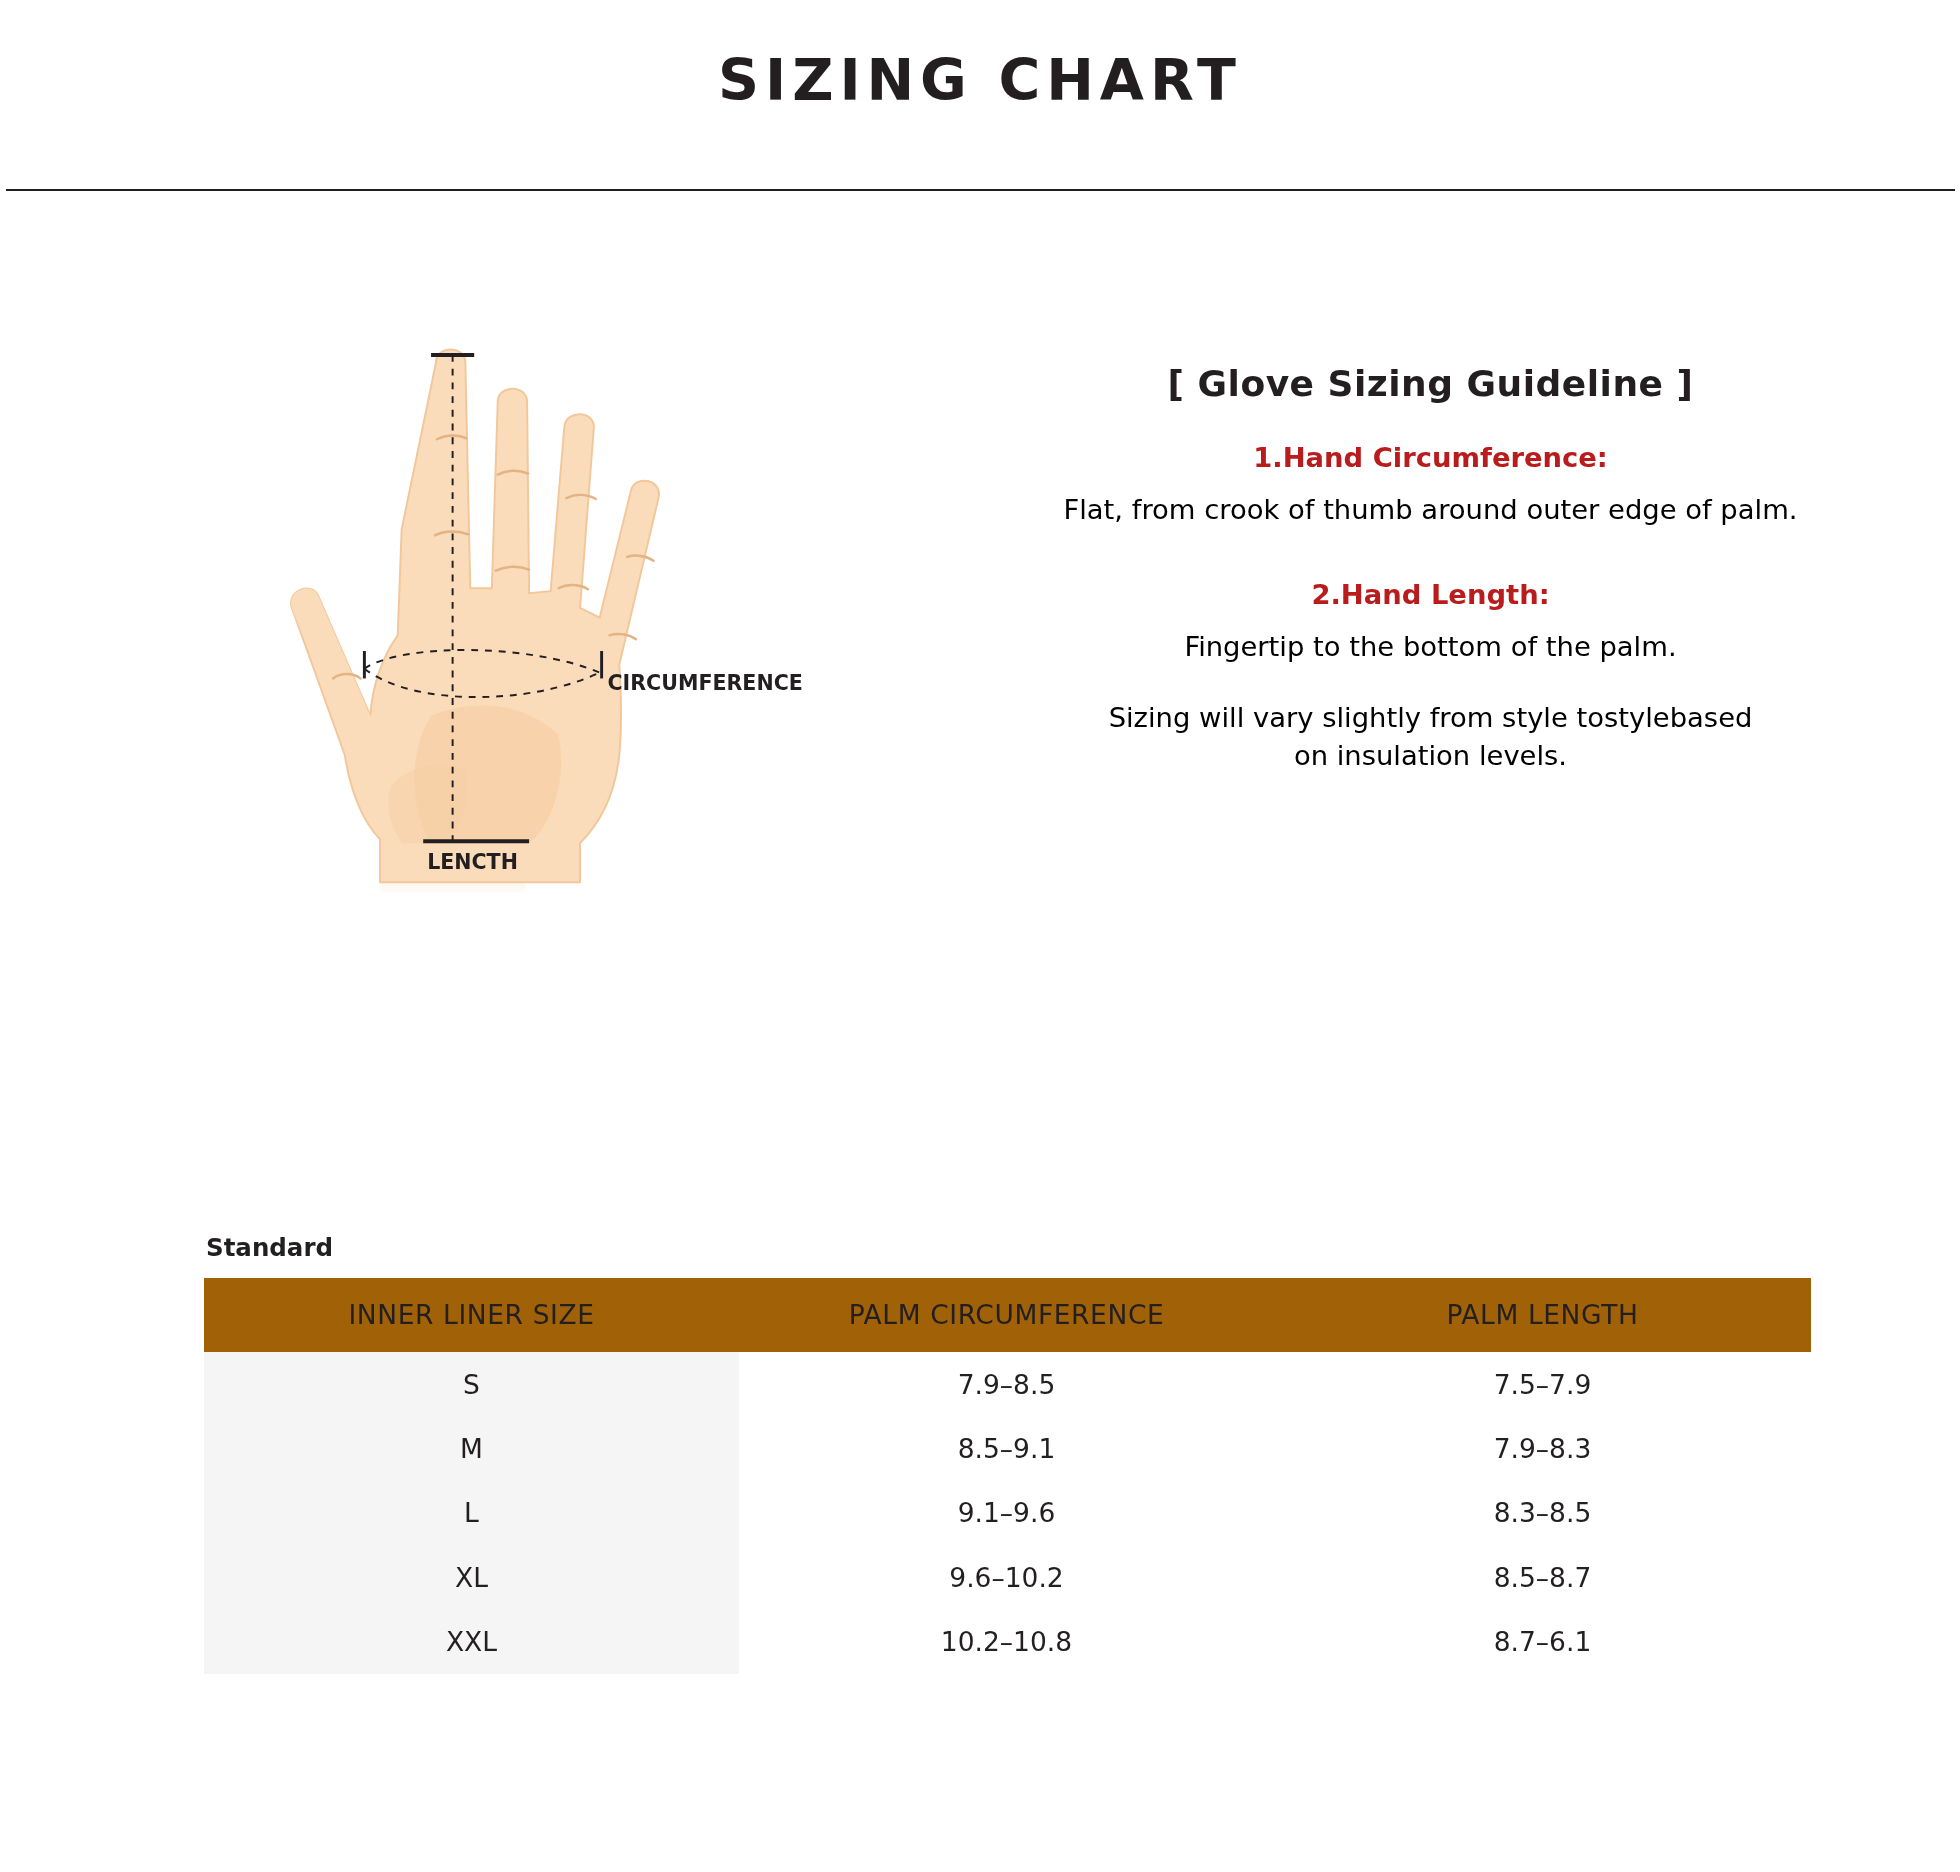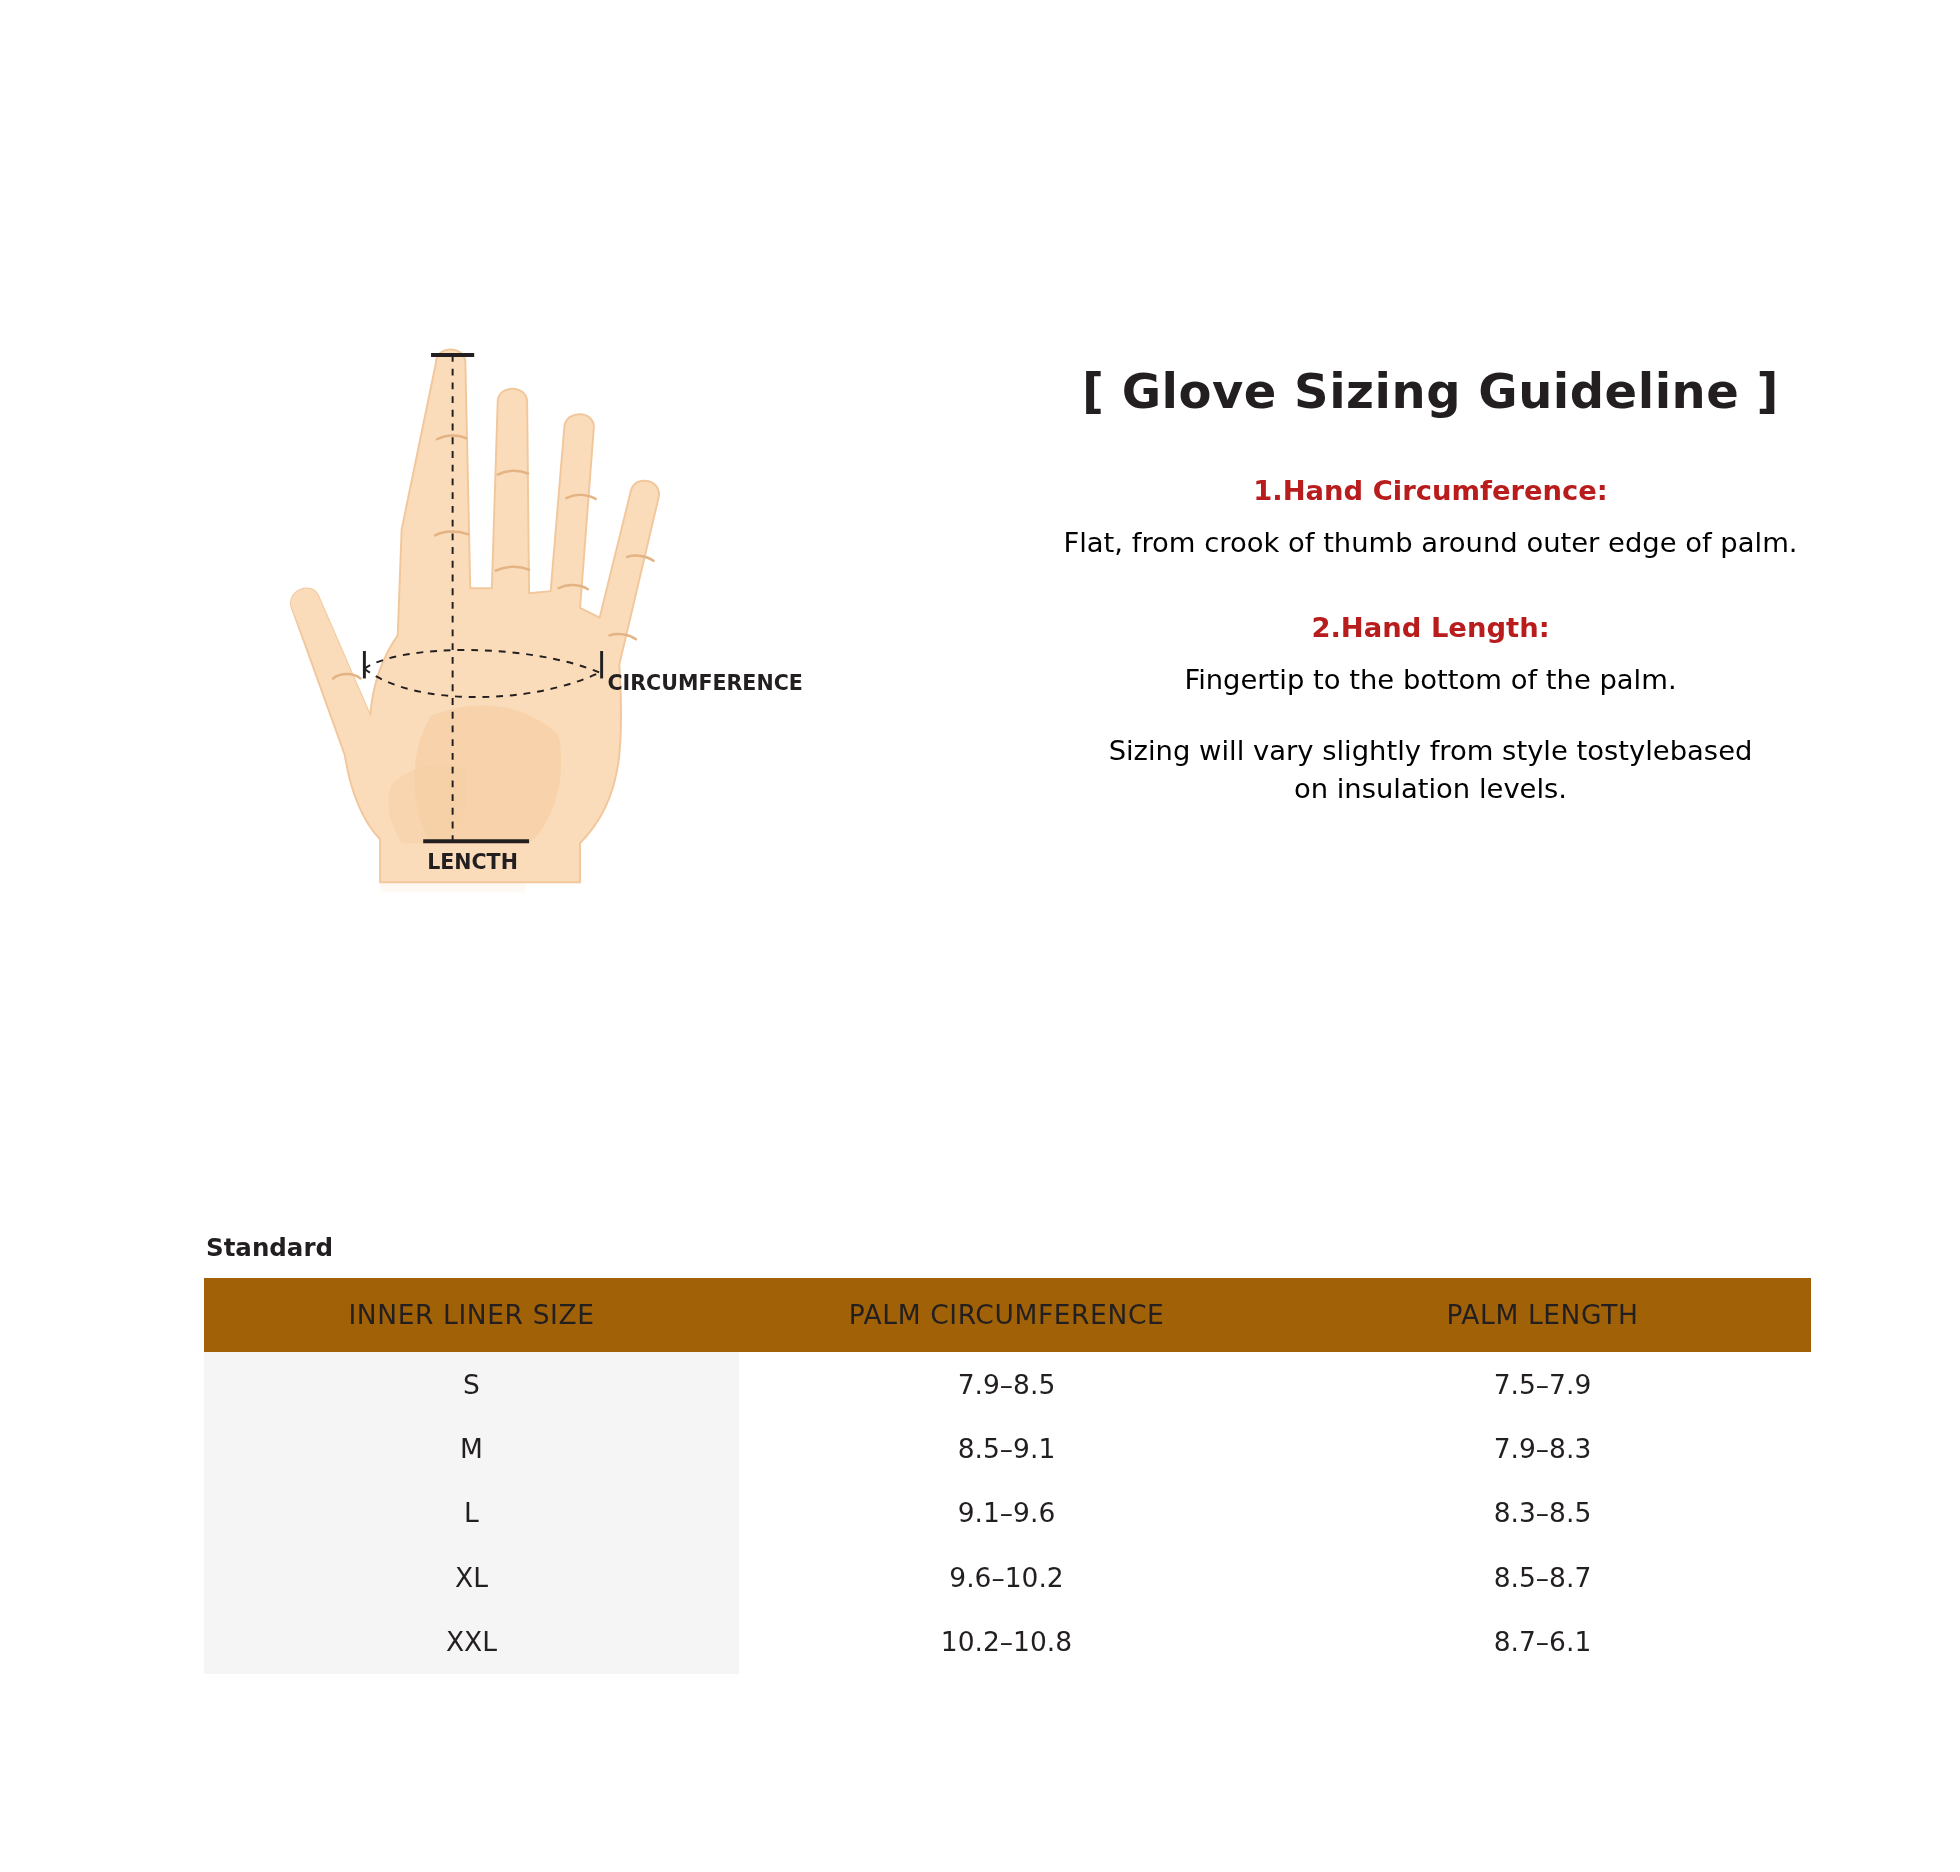--- a/index.html
+++ b/index.html
@@ -66,25 +66,25 @@
 
   
   .guideline {
     position: absolute;
     left: 1019px;
     top: 363px;
     width: 823px;
     text-align: center;
   }
   .guideline-title {
-    font-size: 48px;
+    font-size: 36px;
     font-weight: 700;
     color: #231f20;
     letter-spacing: 0.5px;
-    margin-bottom: 56px;
+    margin-bottom: 38px;
   }
   .guideline-subhead {
     font-size: 27.4px;
     font-weight: 700;
     color: #b91c1c;
     margin-bottom: 17.6px;
   }
   .guideline-body {
     font-size: 27.4px;
     font-weight: 400;
@@ -136,20 +136,24 @@
   }
   table.size-table tbody td.size-cell {
     background: #f5f5f5;
   }
 </style>
 </head>
 <body>
 
 <div class="page">
 
+  <div class="header">
+    <div class="header-title">SIZING  CHART</div>
+    <div class="header-rule"></div>
+  </div>
 
   <div class="illustration">
     <svg width="745" height="814" viewBox="0 0 760 830" xmlns="http://www.w3.org/2000/svg">
 
       <defs>
         <linearGradient id="wristFade" x1="0" y1="0" x2="0" y2="1">
           <stop offset="0%" stop-color="#fadcba" stop-opacity="1"></stop>
           <stop offset="100%" stop-color="#fadcba" stop-opacity="0.15"></stop>
         </linearGradient>
       </defs>

